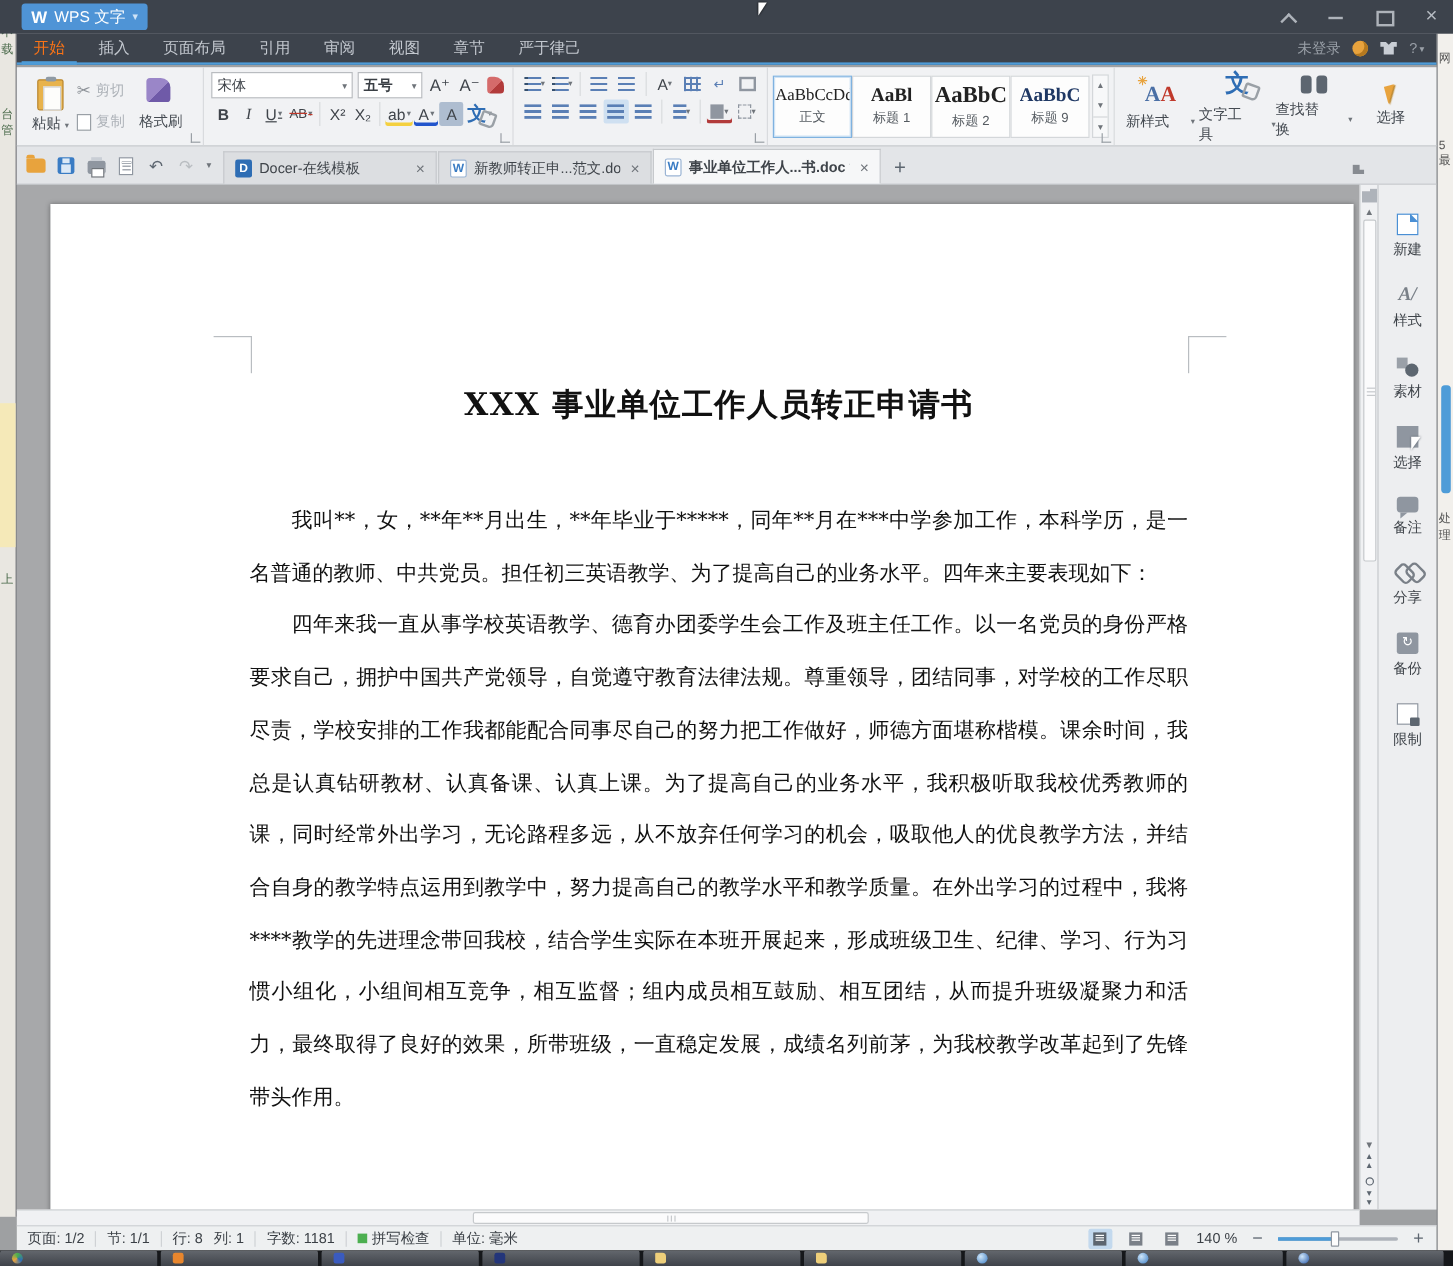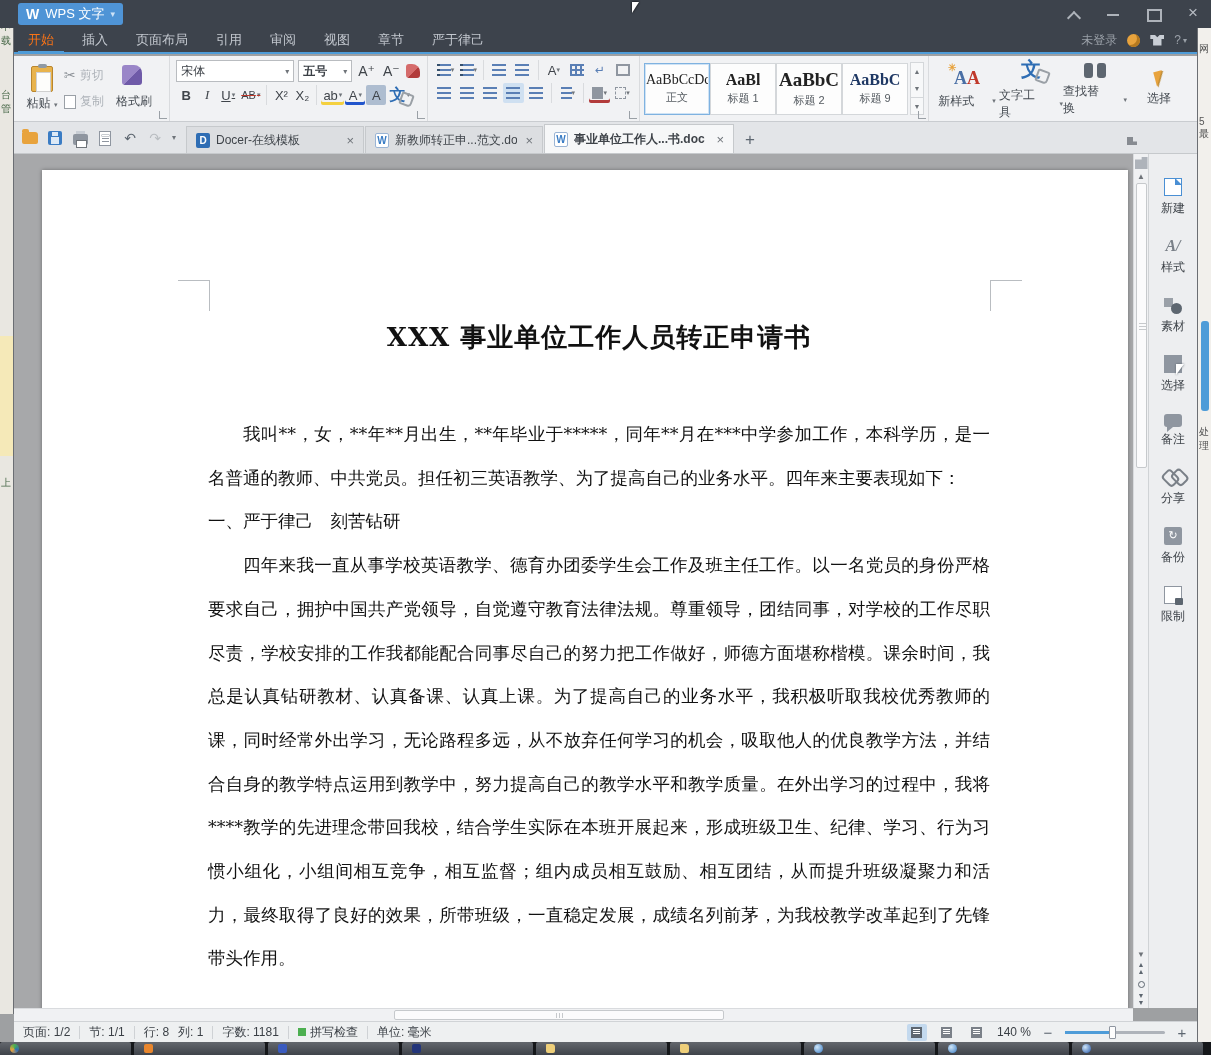--- a/index.html
+++ b/index.html
@@ -486,21 +486,20 @@
     <div id="tabbar-right-ico"></div>
   </div>
 
   <div id="docarea" class="abs">
     <div id="page">
       <div class="crop tl"></div>
       <div class="crop tr"></div>
       <div id="doc-content">
         <div id="doc-title">XXX 事业单位工作人员转正申请书</div>
         <p class="doc-p first">我叫**，女，**年**月出生，**年毕业于*****，同年**月在***中学参加工作，本科学历，是一名普通的教师、中共党员。担任初三英语教学、为了提高自己的业务水平。四年来主要表现如下：</p>
-        <p class="doc-p heading">一、严于律己　刻苦钻研</p>
         <p class="doc-p">四年来我一直从事学校英语教学、德育办团委学生会工作及班主任工作。以一名党员的身份严格要求自己，拥护中国共产党领导，自觉遵守教育法律法规。尊重领导，团结同事，对学校的工作尽职尽责，学校安排的工作我都能配合同事尽自己的努力把工作做好，师德方面堪称楷模。课余时间，我总是认真钻研教材、认真备课、认真上课。为了提高自己的业务水平，我积极听取我校优秀教师的课，同时经常外出学习，无论路程多远，从不放弃任何学习的机会，吸取他人的优良教学方法，并结合自身的教学特点运用到教学中，努力提高自己的教学水平和教学质量。在外出学习的过程中，我将****教学的先进理念带回我校，结合学生实际在本班开展起来，形成班级卫生、纪律、学习、行为习惯小组化，小组间相互竞争，相互监督；组内成员相互鼓励、相互团结，从而提升班级凝聚力和活力，最终取得了良好的效果，所带班级，一直稳定发展，成绩名列前茅，为我校教学改革起到了先锋带头作用。</p>
       </div>
     </div>
   </div>
 
   <div id="vscroll" class="abs">
     <div class="vs-ico"></div>
     <div class="vs-arrow">▲</div>
     <div id="vs-thumb"></div>
     <div id="vs-spacer"></div>

